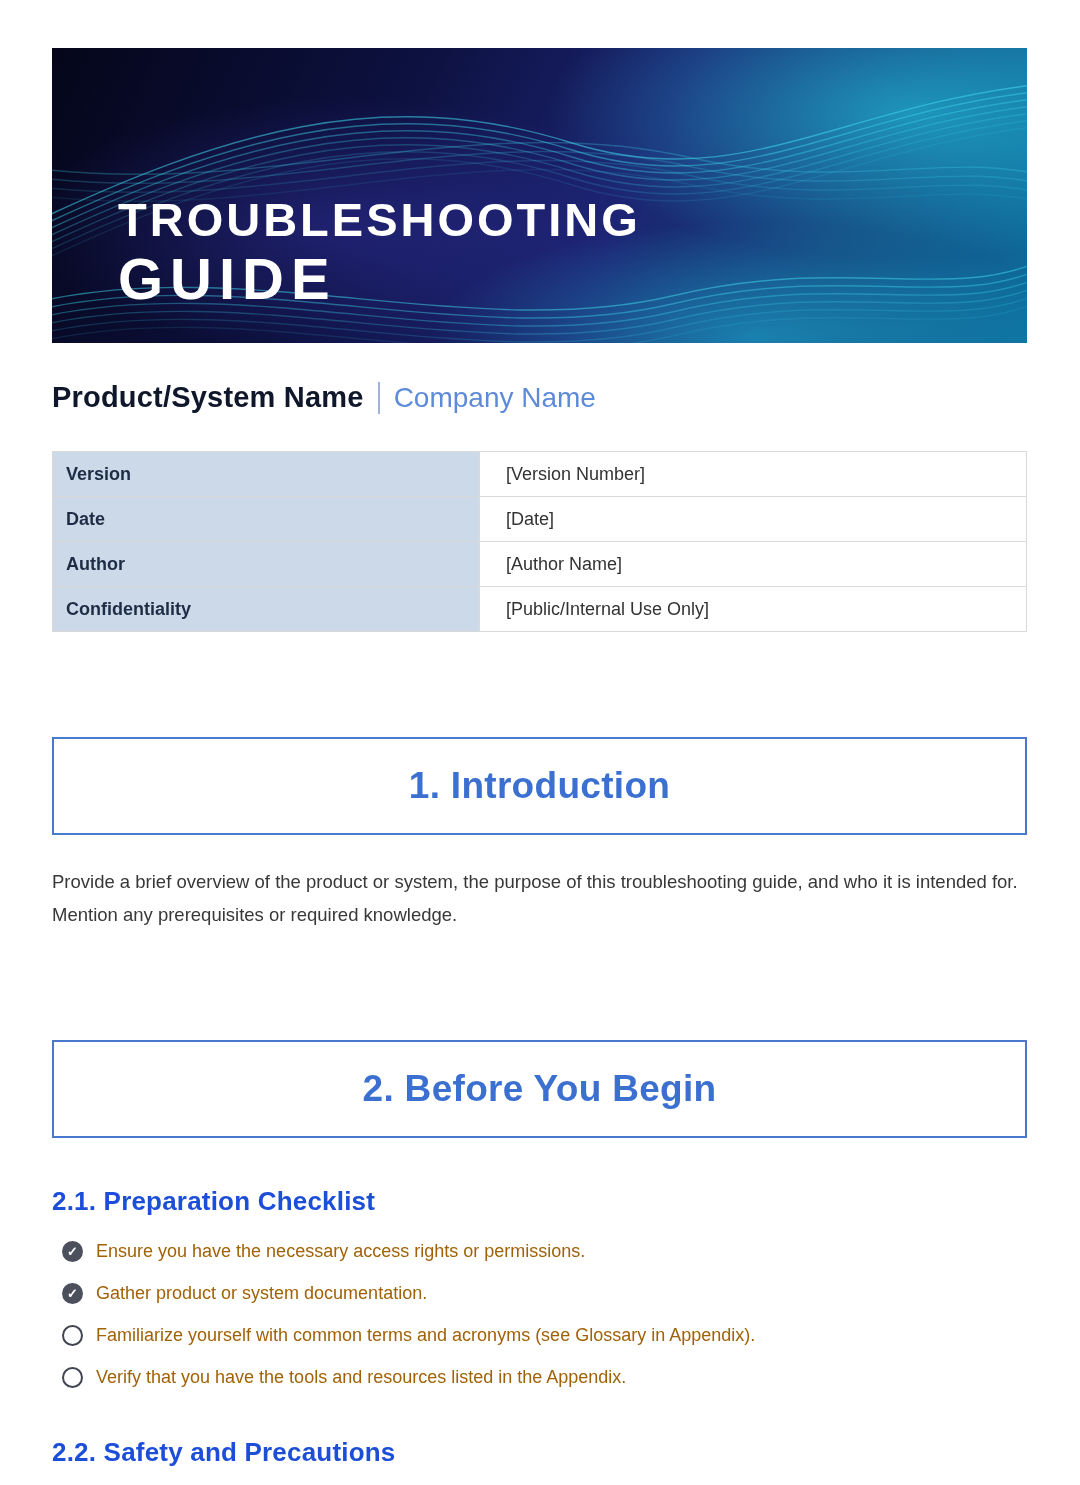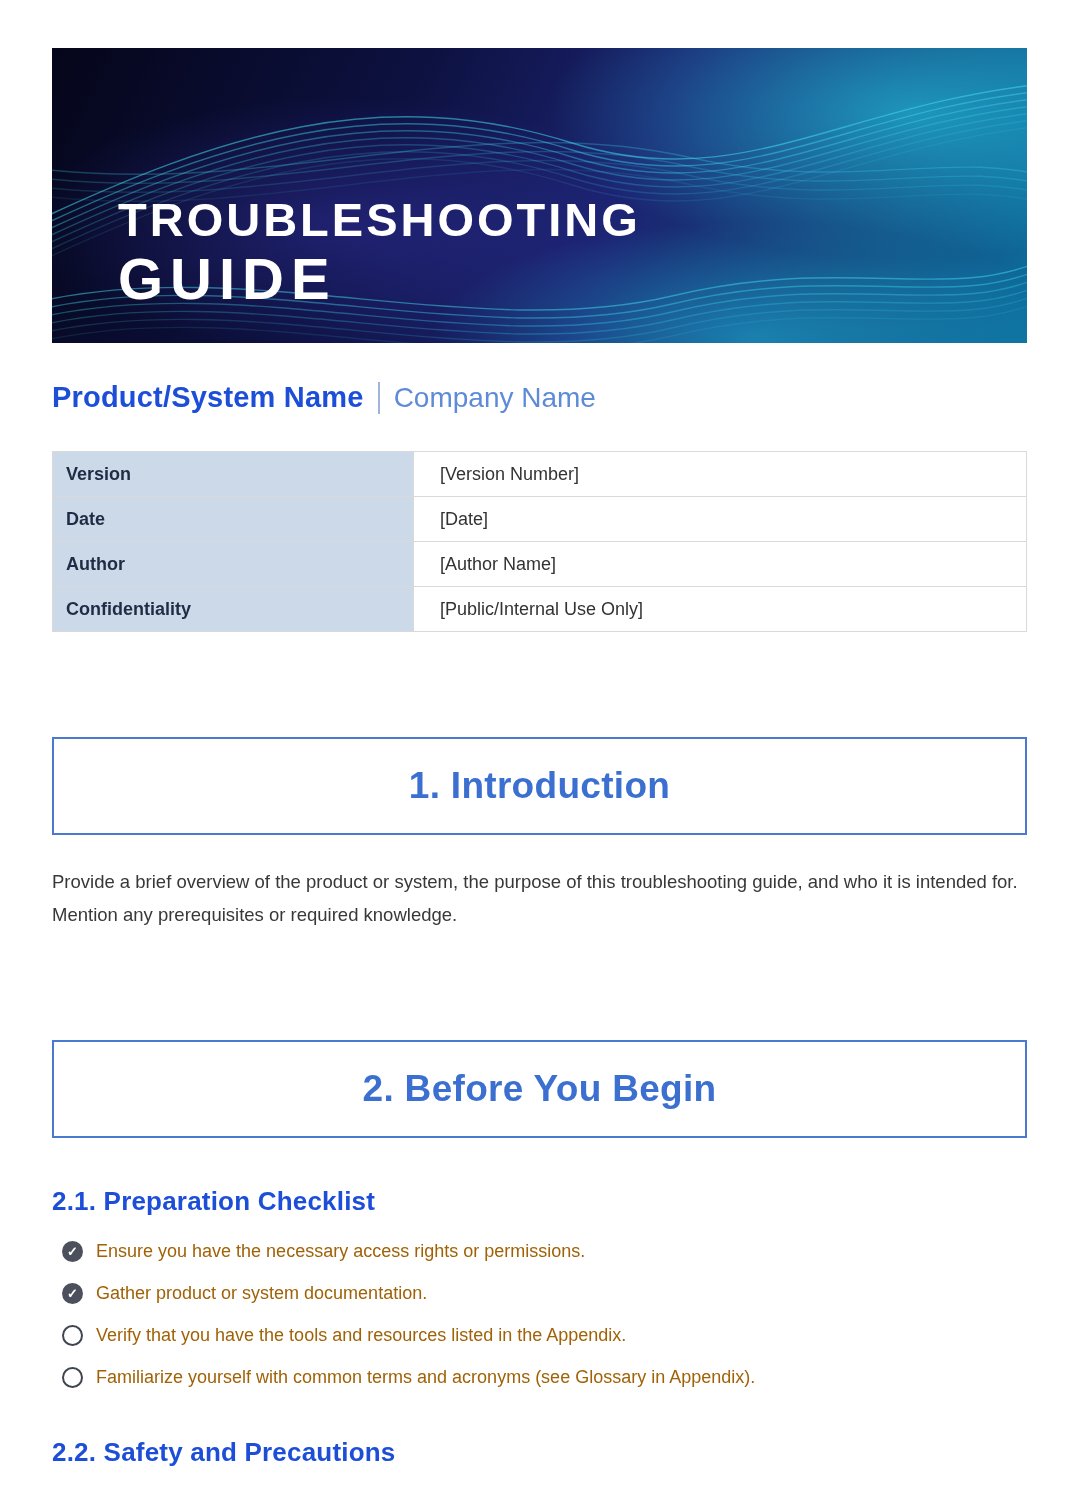--- a/index.html
+++ b/index.html
@@ -50,21 +50,21 @@
   
   .doc-title {
     margin-top: 38px;
     display: flex;
     align-items: center;
     gap: 14px;
   }
   .product-name {
     font-size: 29px;
     font-weight: 700;
-    color: #1d4ed8;
+    color: #0f172a;
     letter-spacing: 0.2px;
   }
   .title-divider {
     width: 2px;
     height: 32px;
     background: #9fb4d8;
   }
   .company-name {
     font-size: 28px;
     font-weight: 400;
@@ -77,21 +77,21 @@
     width: 975px;
     border: 1px solid #d9d9d9;
     border-bottom: none;
   }
   .meta-row {
     display: flex;
     height: 45px;
     border-bottom: 1px solid #d9d9d9;
   }
   .meta-label {
-    width: 361px;
+    width: 427px;
     background: #ccd9e8;
     display: flex;
     align-items: center;
     padding-left: 13px;
     font-size: 18px;
     font-weight: 700;
     color: #1f2c45;
     border-right: 1px solid #d9d9d9;
   }
   .meta-value {
@@ -258,25 +258,25 @@
     <div class="check-item checked">
       <span class="check-icon">
           <span>✓</span>
         </span>
       <span class="check-text">Gather product or system documentation.</span>
     </div>
     <div class="check-item unchecked">
       <span class="check-icon">
           <span>✓</span>
         </span>
+      <span class="check-text">Familiarize yourself with common terms and acronyms (see Glossary in Appendix).</span>
+    </div>
+    <div class="check-item unchecked">
+      <span class="check-icon">
+          <span>✓</span>
+        </span>
       <span class="check-text">Verify that you have the tools and resources listed in the Appendix.</span>
     </div>
-    <div class="check-item unchecked">
-      <span class="check-icon">
-          <span>✓</span>
-        </span>
-      <span class="check-text">Familiarize yourself with common terms and acronyms (see Glossary in Appendix).</span>
-    </div>
   </div>
 
   <h2 class="subsection-heading safety">2.2. Safety and Precautions</h2>
 
 </div>
 
 </body></html>

